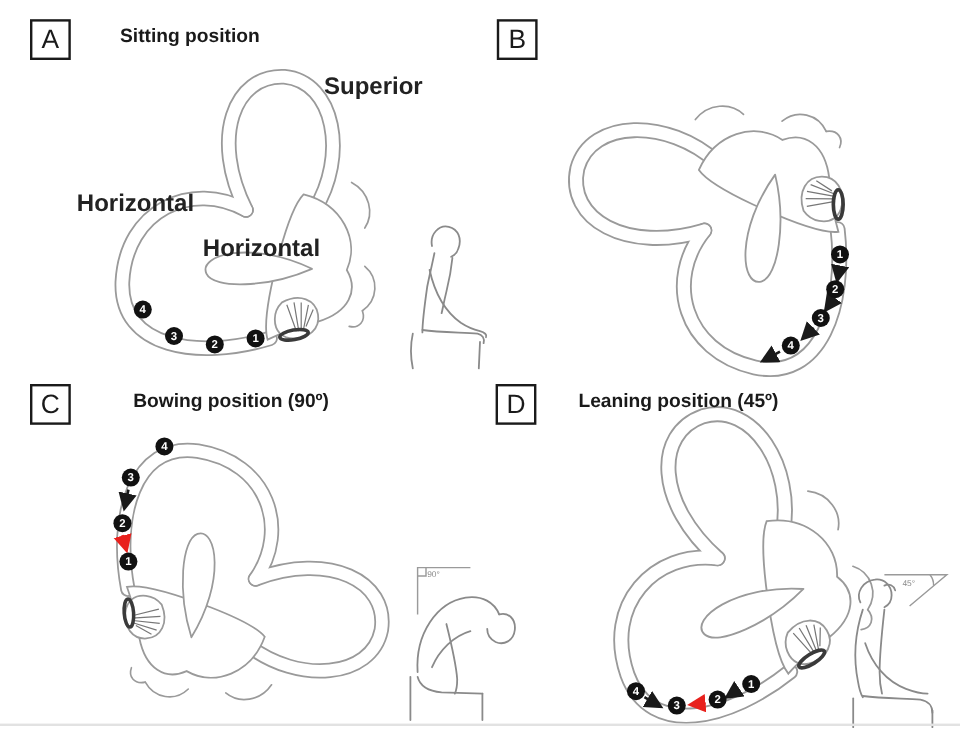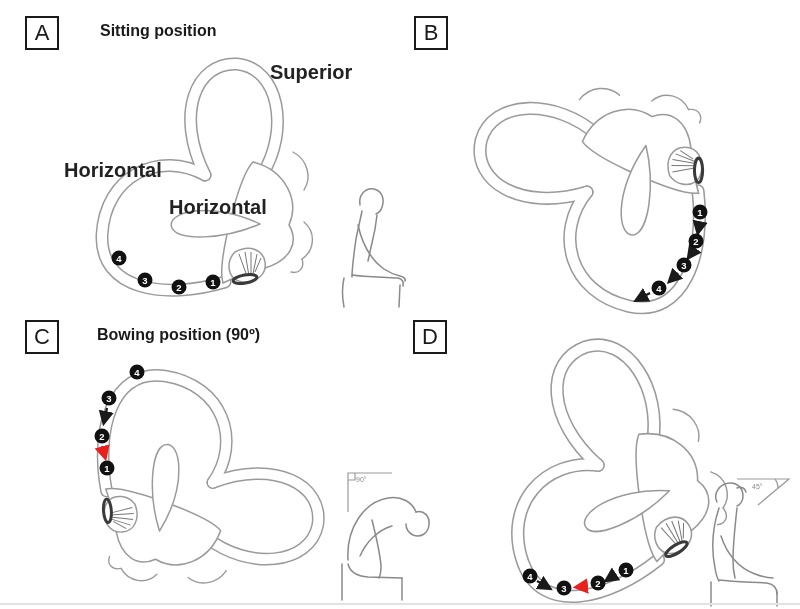--- a/index.html
+++ b/index.html
@@ -191,21 +191,22 @@
         </g>
       </g>
   </svg>
 
   <div class="letter-box" style="left:25px;top:16px">A</div>
   <div class="letter-box" style="left:414px;top:16px">B</div>
   <div class="letter-box" style="left:25px;top:320px">C</div>
   <div class="letter-box" style="left:413px;top:320px">D</div>
 
   <div class="panel-title" style="left:100px;top:22px">Sitting position</div>
-  <div class="panel-title" style="left:97px;top:326px">Bowing position (90º)</div>
+  <div class="panel-title" style="left:111px;top:326px">Bowing position (90º)</div>
+  <div class="panel-title" style="left:482px;top:326px">Leaning position (45º)</div>
 
   <div class="anatomy-label" style="left:270px;top:61px">Superior</div>
   <div class="anatomy-label" style="left:64px;top:159px">Horizontal</div>
   <div class="anatomy-label" style="left:169px;top:196px">Horizontal</div>
 
   <div class="angle-label" style="left:356px;top:476px">90°</div>
   <div class="angle-label" style="left:752px;top:483px">45°</div>
 
   <div class="bottom-line"></div>
 </div>

